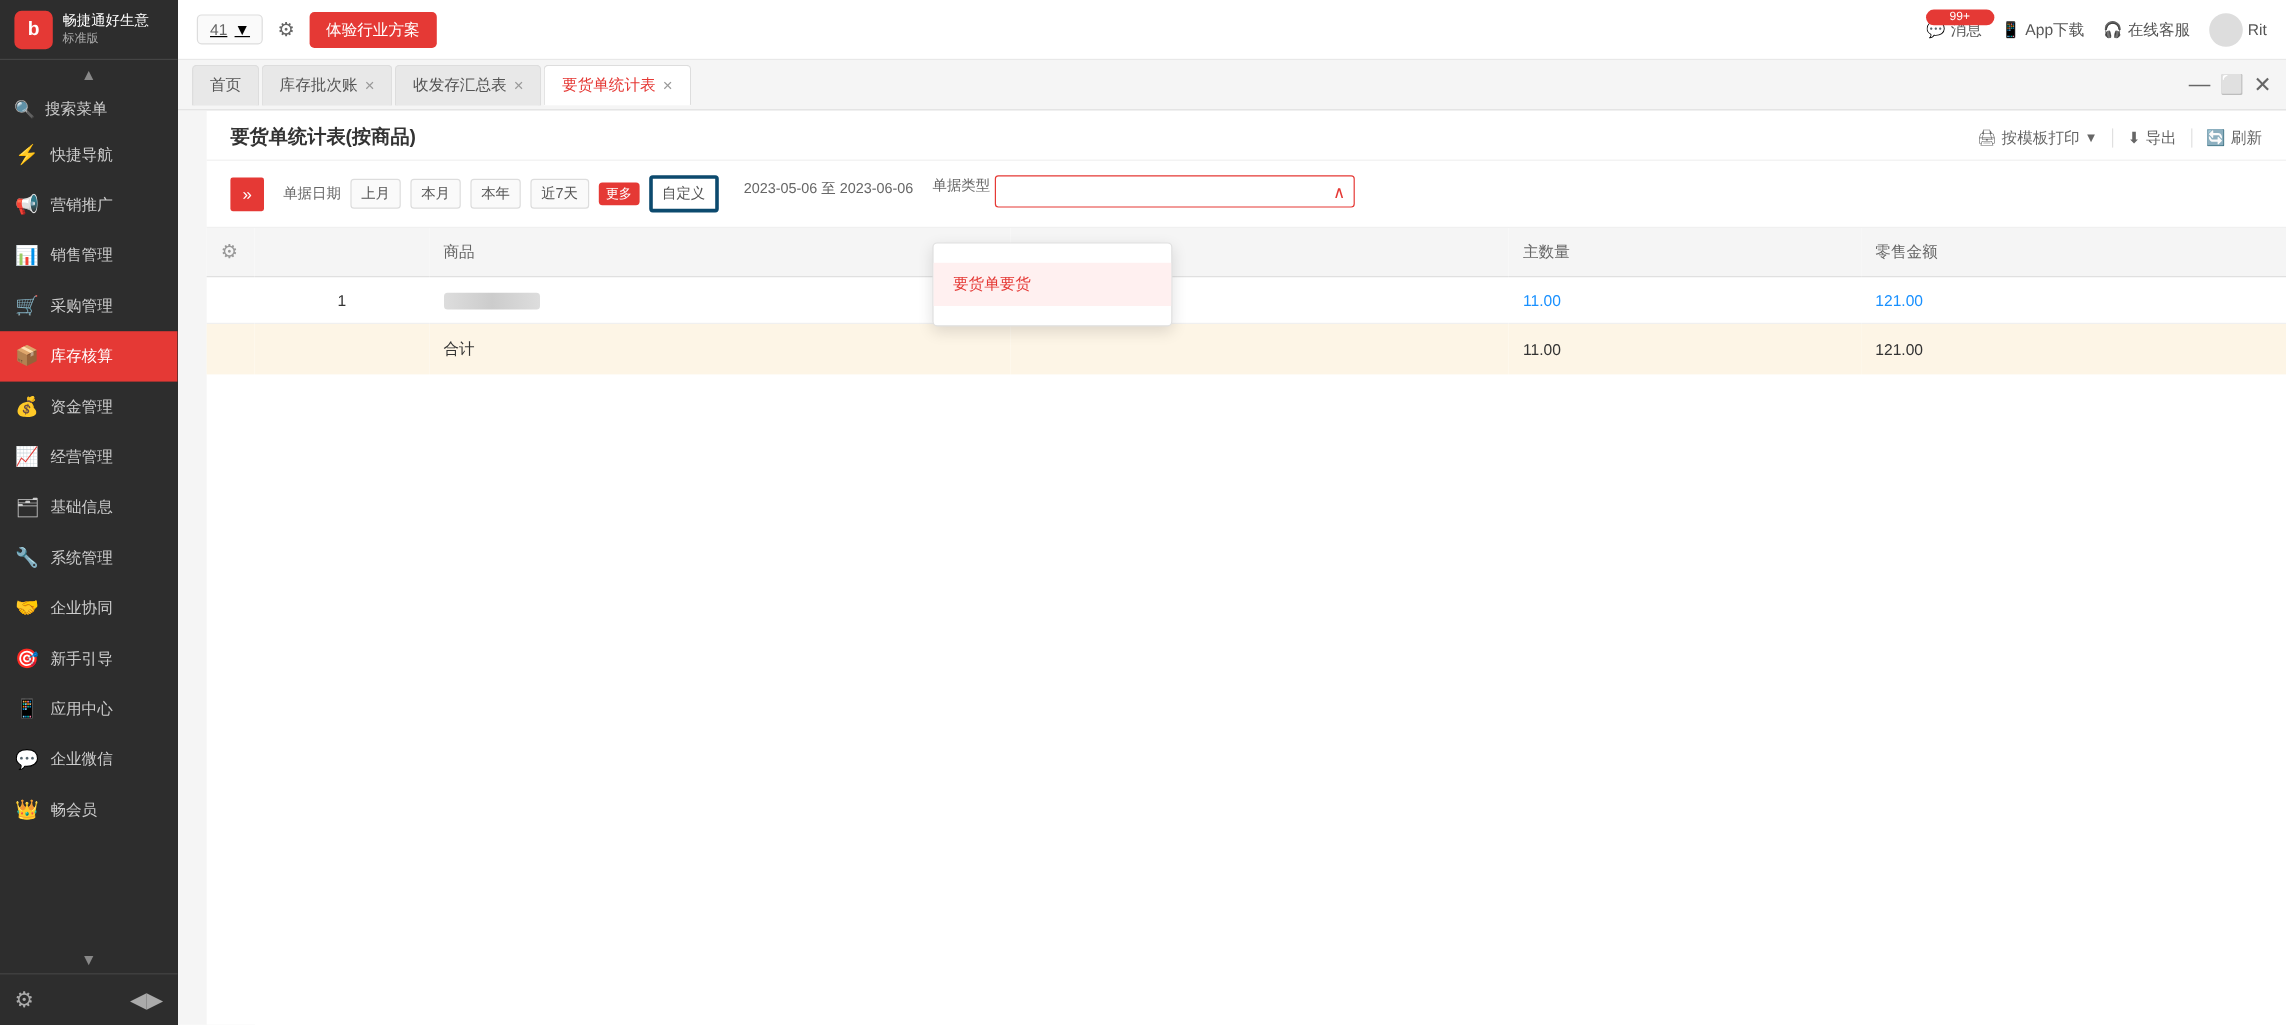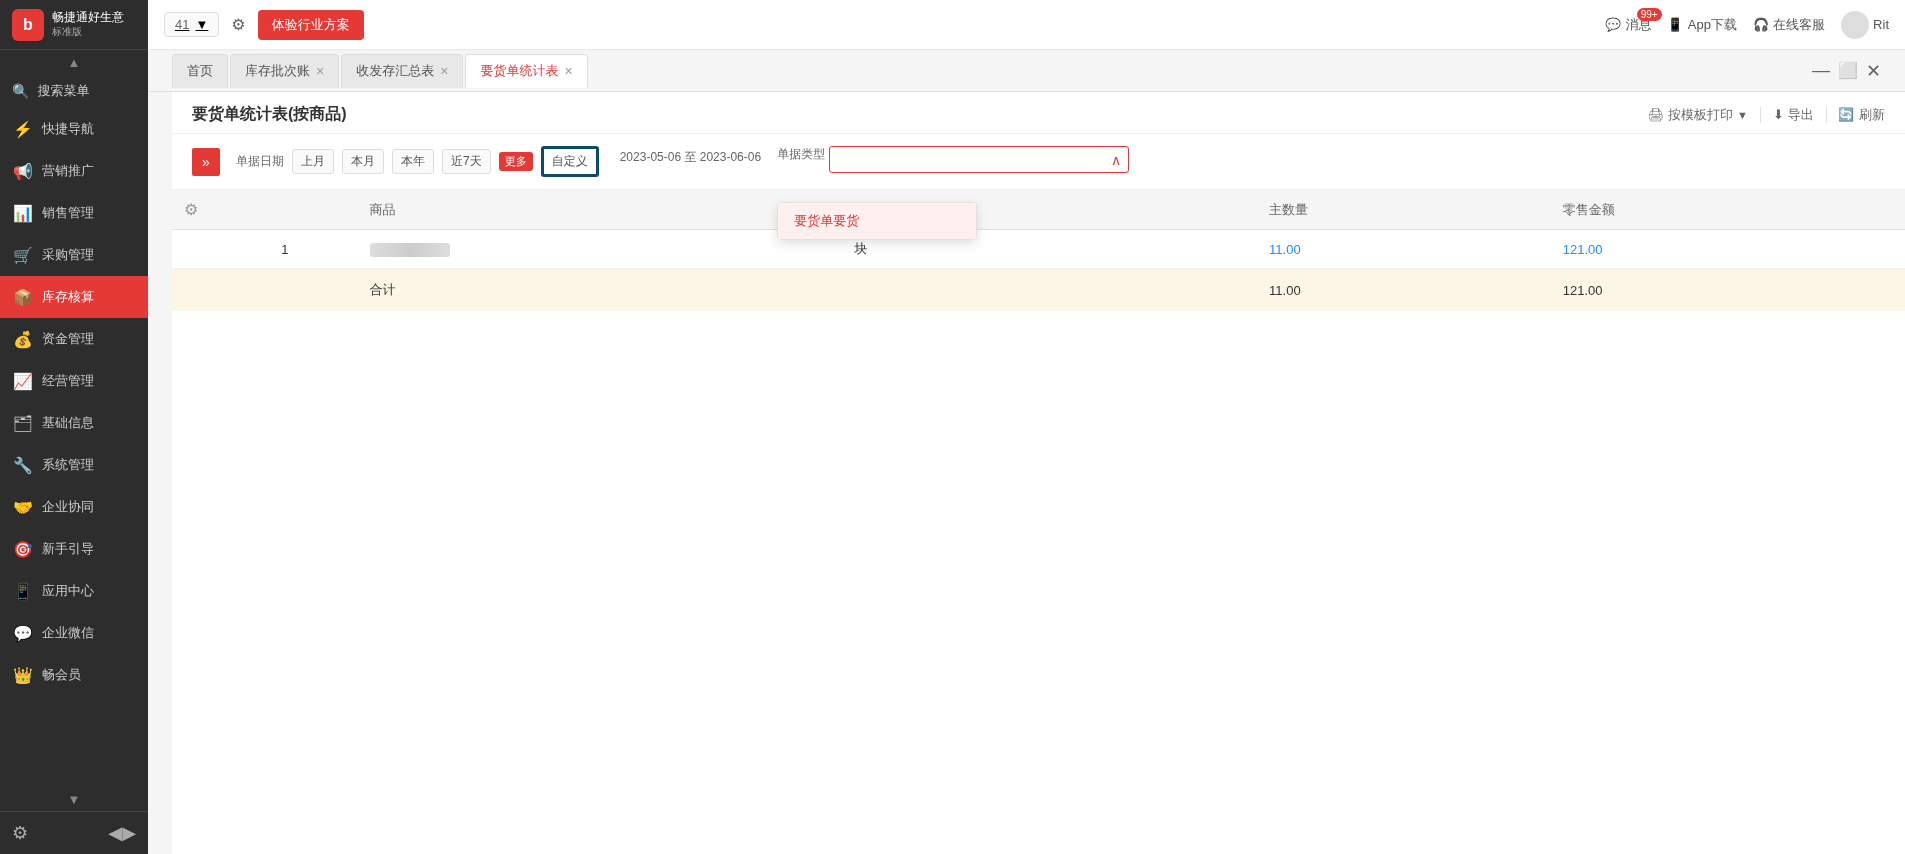--- a/index.html
+++ b/index.html
@@ -52,29 +52,29 @@
     .header-selector-text { color: #666; font-size: 13px; }
     .header-gear { color: #666; cursor: pointer; font-size: 16px; }
     .header-trial-btn {
       background: #e53935; color: white; border: none; border-radius: 4px;
       padding: 6px 14px; font-size: 13px; cursor: pointer;
     }
     .header-right { display: flex; align-items: center; gap: 16px; }
     .header-right-item { display: flex; align-items: center; gap: 4px; cursor: pointer; color: #555; font-size: 13px; position: relative; }
     .badge {
       position: absolute; top: -8px; right: -10px; background: #e53935; color: white;
-      font-size: 10px; padding: 1px 4px; border-radius: 8px; min-width: 18px; text-align: left;
+      font-size: 10px; padding: 1px 20px; border-radius: 8px; min-width: 18px; text-align: left;
     }
     .header-avatar { width: 28px; height: 28px; background: #ddd; border-radius: 50%; }
 
     
     .tabs-bar {
       position: fixed; left: 148px; top: 50px; right: 0; height: 42px;
       background: #f5f5f5; border-bottom: 1px solid #e0e0e0; display: flex; align-items: center;
-      padding: 0 24px; z-index: 98; gap: 2px;
+      padding: 0 12px; z-index: 98; gap: 2px;
     }
     .tab {
       display: flex; align-items: center; padding: 6px 14px; border-radius: 4px 4px 0 0;
       cursor: pointer; font-size: 13px; color: #555; background: #e8e8e8; border: 1px solid #ddd; border-bottom: none;
       height: 34px; gap: 6px;
     }
     .tab.active { background: white; color: #e53935; border-color: #ddd; border-bottom: 1px solid white; }
     .tab-close { font-size: 14px; color: #999; cursor: pointer; }
     .tabs-right {
       margin-left: auto; display: flex; align-items: center; gap: 8px;
@@ -151,21 +151,21 @@
       border: 1px solid #ddd; background: white; border-radius: 3px;
       padding: 6px 16px; font-size: 13px; cursor: pointer; margin-left: 4px; color: #555;
     }
 
     
     .dropdown-overlay {
       position: absolute; top: 100%; left: 0; z-index: 200;
     }
     .dropdown-menu {
       background: white; border: 1px solid #e0e0e0; border-radius: 4px;
-      box-shadow: 0 4px 12px rgba(0,0,0,0.12); min-width: 200px; padding: 0 0;
+      box-shadow: 0 4px 12px rgba(0,0,0,0.12); min-width: 200px; padding: 16px 0;
     }
     .dropdown-item {
       padding: 9px 16px; cursor: pointer; font-size: 13px; color: #333;
     }
     .dropdown-item.selected { background: #fff0f0; color: #e53935; }
 
     
     .table-wrap { padding: 0; }
     .data-table { width: 100%; border-collapse: collapse; }
     .data-table thead tr { background: #f5f5f5; }

